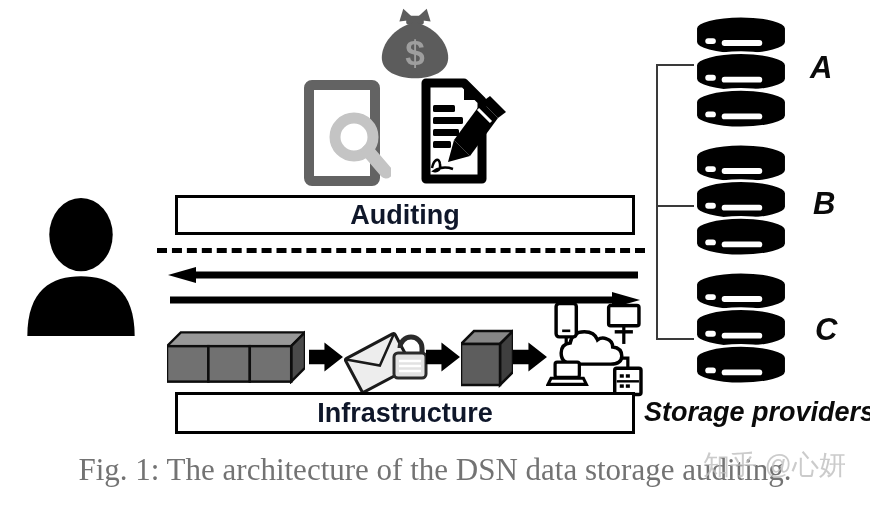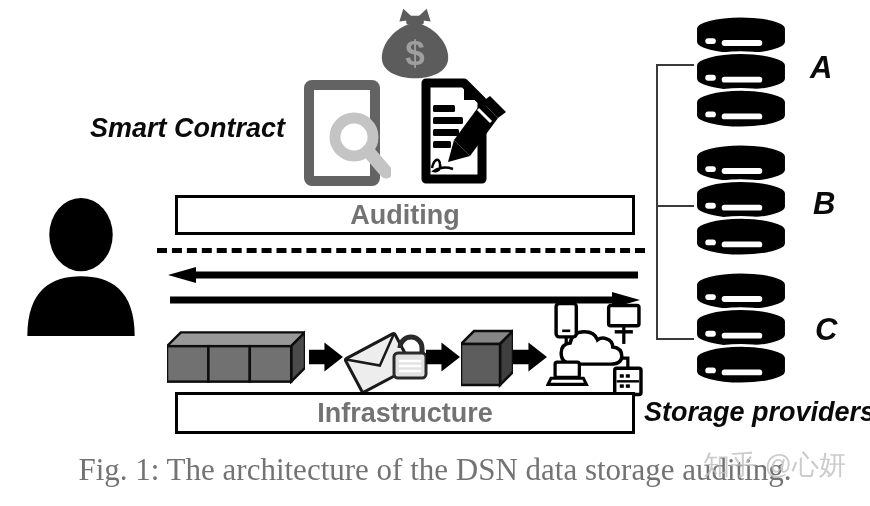--- a/index.html
+++ b/index.html
@@ -3,36 +3,35 @@
 <meta charset="utf-8">
 <style>
   html,body{margin:0;padding:0;background:#fff;}
   #stage{position:relative;width:870px;height:506px;background:#fff;overflow:hidden;
          font-family:"Liberation Sans",sans-serif;}
   .abs{position:absolute;}
   .lbl{position:absolute;font-family:"Liberation Sans",sans-serif;font-weight:bold;
        font-style:italic;color:#0a0a0a;white-space:nowrap;}
   .frame-box{position:absolute;background:#fff;border:3px solid #000;
              display:flex;align-items:center;justify-content:center;
-             font-weight:bold;font-size:27px;color:#737373;}
+             font-weight:bold;font-size:27px;color:#0f172a;}
   .dashed-line{position:absolute;border-top:5px dashed #000;}
   .bracket{position:absolute;background:#3a3a3a;}
   .db-label{position:absolute;font-weight:bold;font-style:italic;font-size:31px;color:#0a0a0a;}
   #caption{position:absolute;left:0;top:452px;width:870px;text-align:center;
            font-family:"Liberation Serif",serif;font-size:31px;color:#737373;}
   #watermark{position:absolute;left:703px;top:447px;width:170px;
              font-size:27px;color:#bfbfbf;opacity:.8;white-space:nowrap;z-index:3;}
   svg{display:block;}
 </style>
 </head>
 <body>
 
 <div id="stage">
 
-  <div class="lbl" style="left:90px;top:113px;font-size:27px;">Smart Contract</div>
 
   <div class="abs" style="left:374px;top:6px;">
     <svg width="82" height="74" viewBox="0 0 84 74">
       <polygon points="30,2 42,13 26,15" fill="#5c5c5c"></polygon>
       <polygon points="54,2 42,13 58,15" fill="#5c5c5c"></polygon>
       <rect x="33" y="9" width="18" height="9" rx="2" fill="#5c5c5c"></rect>
       <path d="M40,16 C20,22 8,38 8,52 C8,66 24,73 42,73 C60,73 76,66 76,52 C76,38 64,22 44,16 Z" fill="#5c5c5c"></path>
       <text x="42" y="60" text-anchor="middle" font-size="36" font-weight="bold" fill="#9e9e9e" font-family="Liberation Sans, sans-serif">$</text>
     </svg>
   </div>

